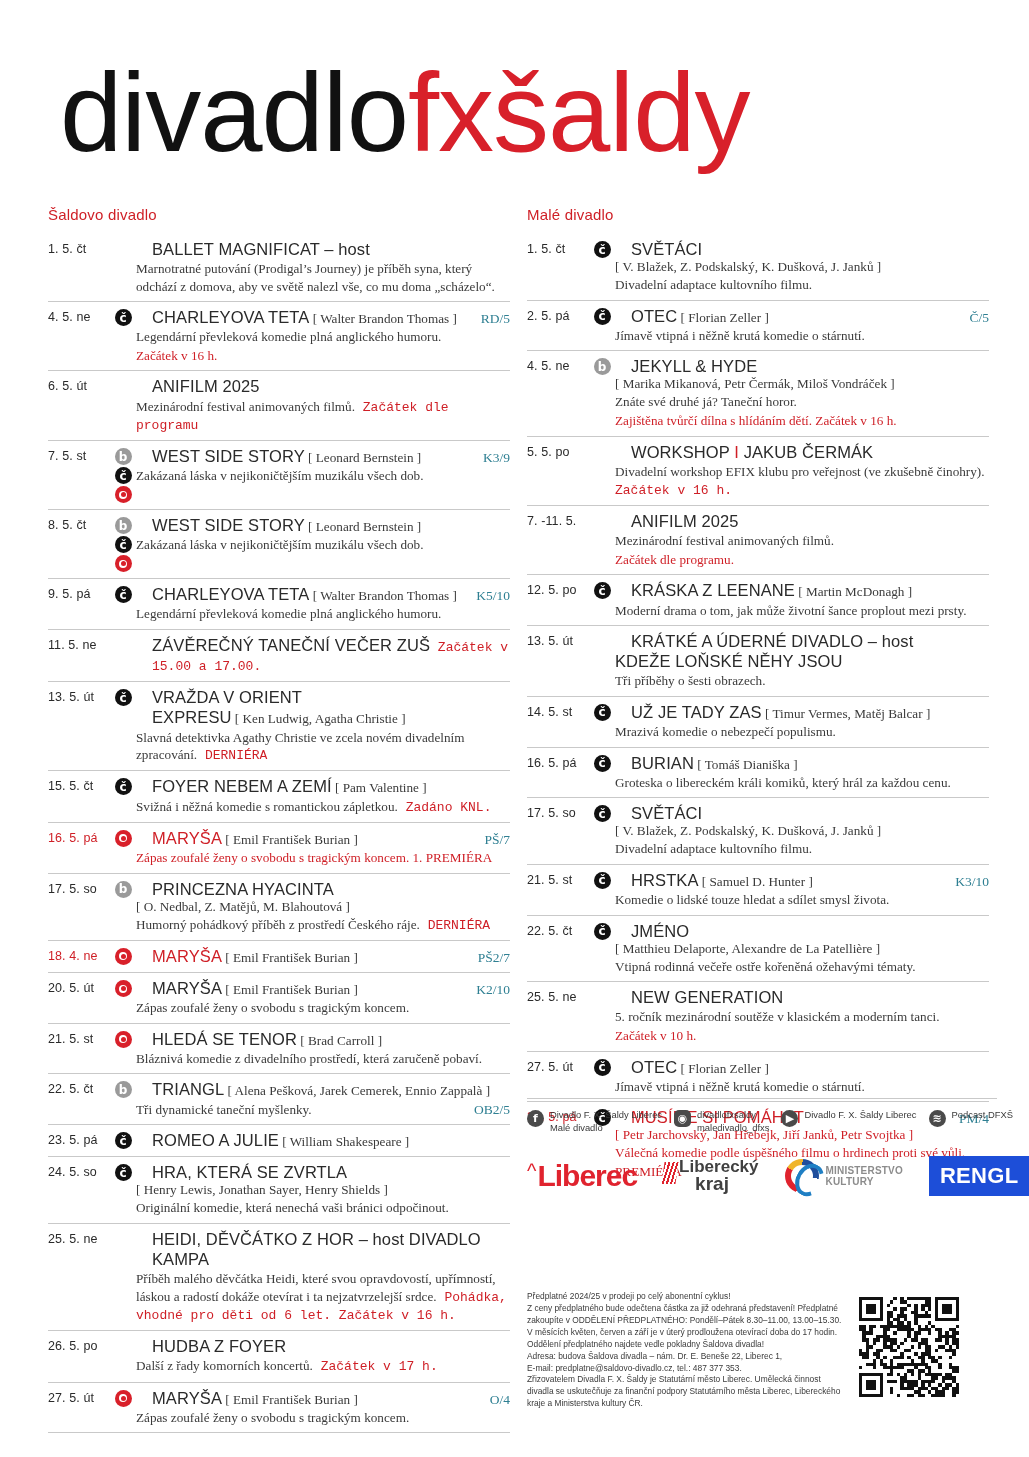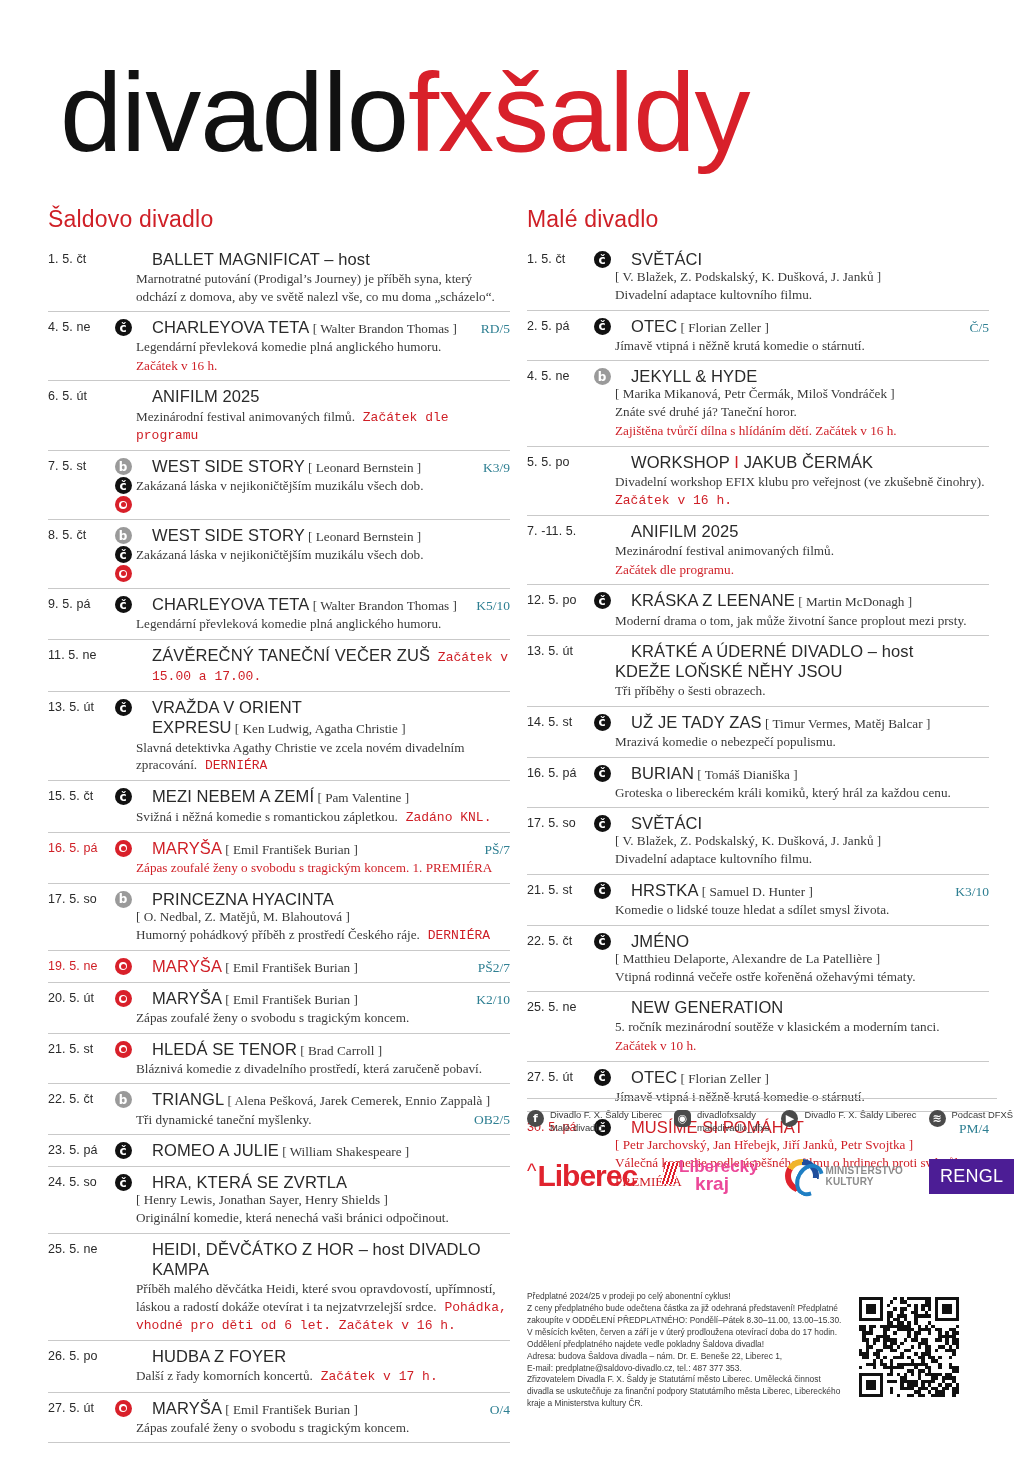--- a/index.html
+++ b/index.html
@@ -25,21 +25,21 @@
   .logo .blk{color:#111111;}
   .logo .red{color:#d8202a;}
 
   
   .col{position:absolute;top:206px;z-index:2;}
   .col-left{left:48px;width:462px;}
   .col-right{left:527px;width:462px;}
 
   .col-title{
     color:#cf1f26;
-    font-size:23px;
+    font-size:15px;
     font-weight:400;
     margin:0 0 14px 0;
     letter-spacing:.2px;
   }
 
   
   .row{
     display:flex;
     align-items:flex-start;
     border-top:1px solid #c9c9c9;
@@ -144,21 +144,21 @@
     font-size:11px;font-weight:700;line-height:1;
     font-family:"DejaVu Sans", sans-serif;
     margin-top:1px;
   }
   .s-ico.insta{border-radius:5px;background:#4a4a4a;}
   .s-txt{font-size:9.4px;line-height:1.33;color:#3a3a3a;white-space:nowrap;}
 
   .logos{display:flex;align-items:center;gap:26px;margin-top:20px;height:44px;}
   .lg-liberec{display:flex;align-items:center;color:#e0232e;font-weight:700;font-size:30px;letter-spacing:-1px;}
   .lg-liberec .caret{font-size:20px;font-weight:400;margin-right:2px;position:relative;top:-5px;}
-  .lg-kraj{color:#ec4899;font-weight:700;line-height:.95;font-size:17px;text-align:left;position:relative;padding-left:16px;}
+  .lg-kraj{color:#404040;font-weight:700;line-height:.95;font-size:17px;text-align:left;position:relative;padding-left:16px;}
   .lg-kraj .bars{position:absolute;left:0;top:3px;width:14px;height:22px;
     background:repeating-linear-gradient(100deg,#e0232e 0 2px,#fff 2px 4px);
     transform:skewX(-8deg);}
   .lg-kraj .k2{font-size:19px;padding-left:16px;display:block;}
   .lg-mk{display:flex;align-items:center;gap:7px;}
   .mk-circle{
     width:34px;height:34px;border-radius:50%;
     background:
       conic-gradient(from 200deg,#e0232e 0 28%, #f0b429 28% 45%, #1f4e9c 45% 72%, #ffffff 72% 100%);
     position:relative;
@@ -166,21 +166,21 @@
   .mk-circle::after{
     content:"";position:absolute;left:6px;top:6px;width:22px;height:22px;
     border-radius:50%;background:#fff;
   }
   .mk-circle::before{
     content:"";position:absolute;left:11px;top:4px;width:19px;height:26px;
     border-radius:50%;border:4px solid #1f7fc4;border-right-color:transparent;
     z-index:2;transform:rotate(28deg);
   }
   .mk-txt{font-size:10px;line-height:1.15;color:#8c8c8c;font-weight:700;letter-spacing:.2px;}
-  .lg-rengl{background:#4c1d95;color:#fff;font-weight:400;font-size:18px;padding:7px 11px;letter-spacing:.3px;}
+  .lg-rengl{background:#1d4ed8;color:#fff;font-weight:700;font-size:22px;padding:7px 11px;letter-spacing:.3px;}
 
   .notes{margin-top:22px;text-align:center;font-family:"Liberation Serif", serif;}
   .notes .n1{color:#cf1f26;font-size:12.2px;font-weight:700;}
   .notes .n2{color:#2a2a2a;font-size:12.2px;margin-top:2px;}
 
   
   .fineprint{
     position:absolute;left:527px;top:1291px;width:322px;z-index:3;
     font-size:8.4px;line-height:1.42;color:#3a3a3a;
   }
@@ -312,21 +312,21 @@
             </div>
           </div>
         </div>
         <div class="row">
           <div class="date">15. 5. čt</div>
           <div class="icons">
             <span class="ico ico-drama">č</span>
           </div>
           <div class="body">
             <div class="titleline">
-              <div class="tl-left"><span class="ttl">MEZI NEBEM A ZEMÍ</span><span class="auth">&nbsp;[ Pam Valentine ]</span></div>
+              <div class="tl-left"><span class="ttl">FOYER NEBEM A ZEMÍ</span><span class="auth">&nbsp;[ Pam Valentine ]</span></div>
             </div>
             <div class="descrow">
               <div class="desc d1">Svižná i něžná komedie s romantickou zápletkou.<span class="rednote"> Zadáno KNL.</span></div>
             </div>
           </div>
         </div>
         <div class="row">
           <div class="date red">16. 5. pá</div>
           <div class="icons">
             <span class="ico ico-opera"></span>
@@ -348,21 +348,21 @@
             <div class="titleline">
               <div class="tl-left"><span class="ttl">PRINCEZNA HYACINTA</span></div>
             </div>
             <div class="auth block">[ O. Nedbal, Z. Matějů, M. Blahoutová ]</div>
             <div class="descrow">
               <div class="desc d1">Humorný pohádkový příběh z prostředí Českého ráje.<span class="rednote"> DERNIÉRA</span></div>
             </div>
           </div>
         </div>
         <div class="row">
-          <div class="date red">19. 5. ne</div>
+          <div class="date red">18. 4. ne</div>
           <div class="icons">
             <span class="ico ico-opera"></span>
           </div>
           <div class="body">
             <div class="titleline">
               <div class="tl-left"><span class="ttl red">MARYŠA</span><span class="auth">&nbsp;[ Emil František Burian ]</span></div>
               <div class="code">PŠ2/7</div>
             </div>
           </div>
         </div>

